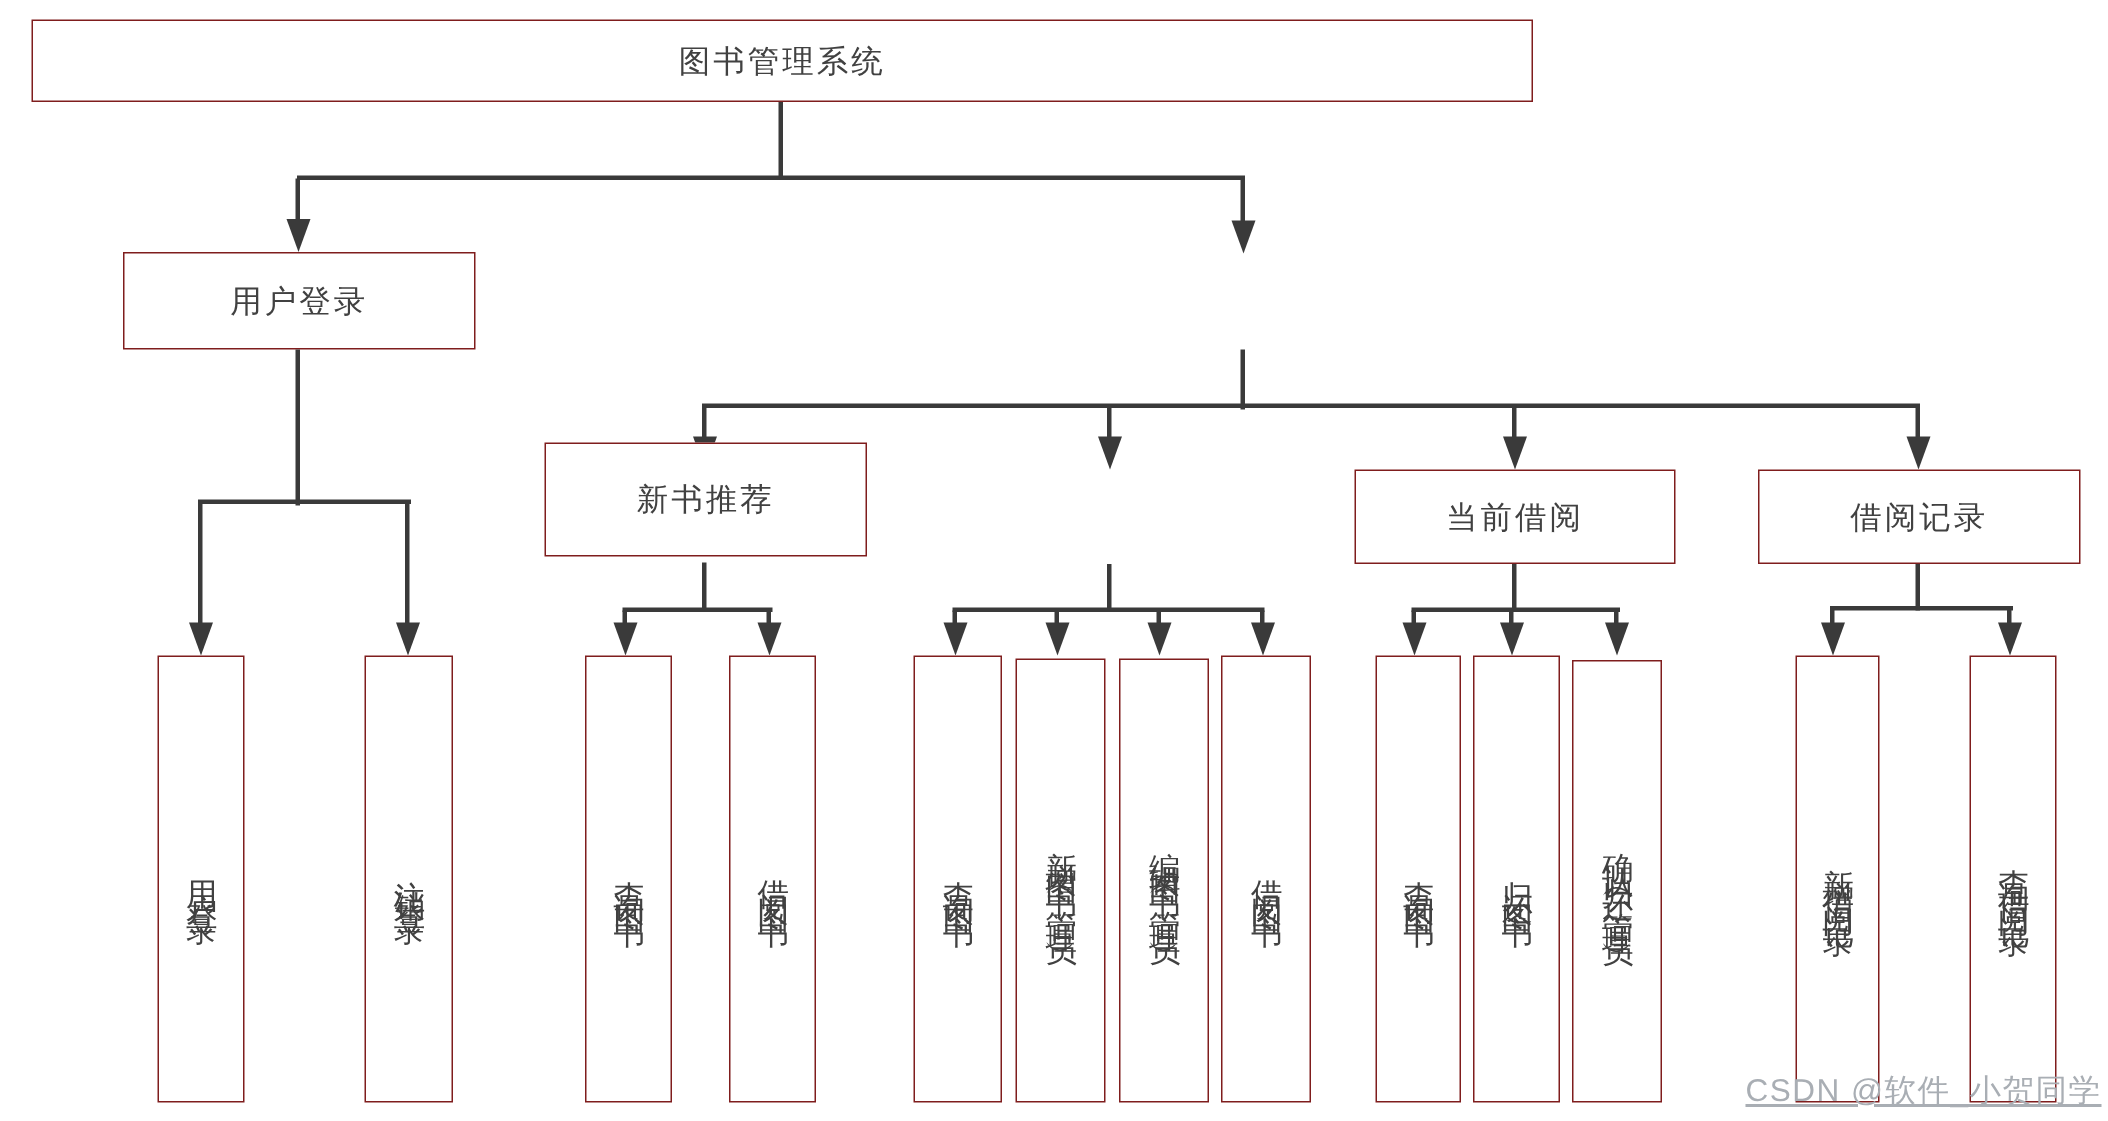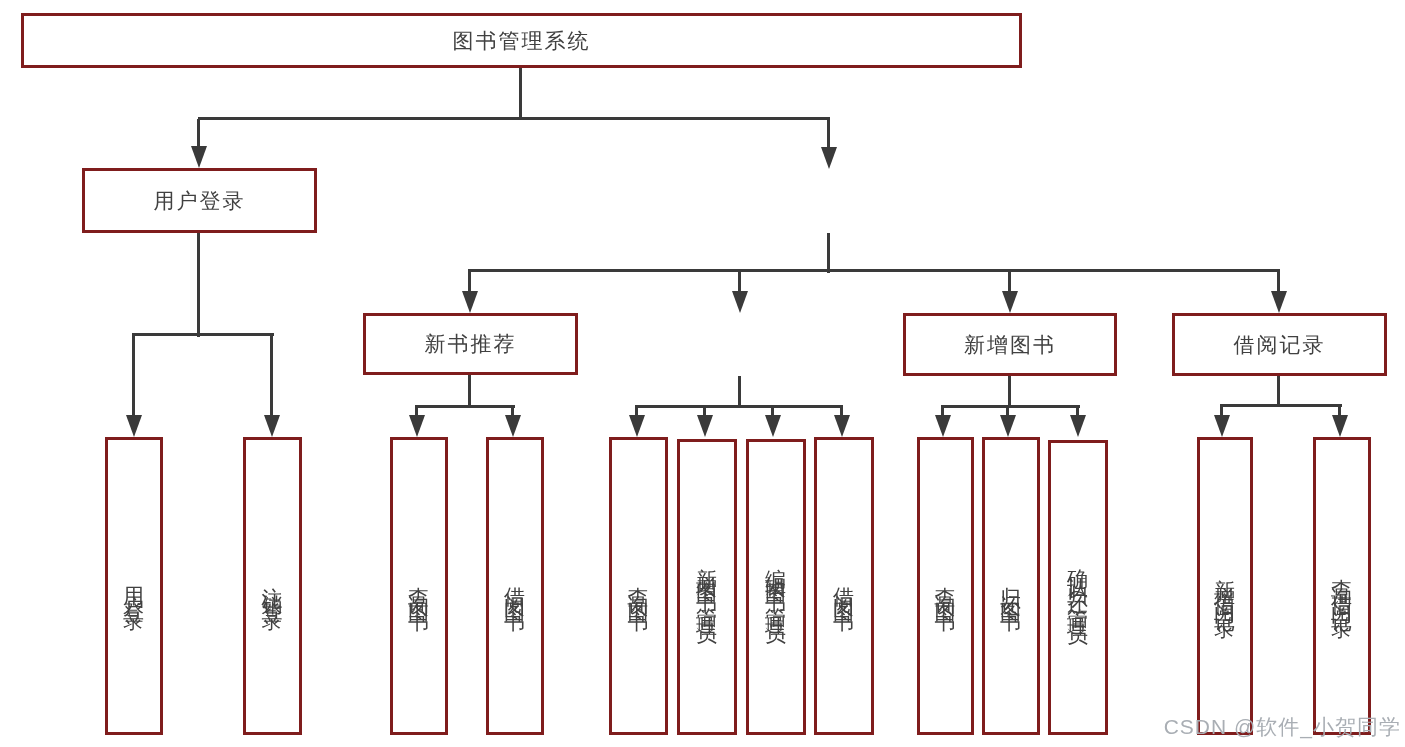--- a/index.html
+++ b/index.html
@@ -1,39 +1,39 @@
 <!DOCTYPE html>
 <html><head>
 <meta charset="utf-8">
 <style>
   html,body{margin:0;padding:0;background:#ffffff;}
   .canvas{
     position:relative;width:1405px;height:747px;background:#ffffff;
     font-family:"Liberation Sans","DejaVu Sans",sans-serif;overflow:hidden;
   }
   .box{
-    position:absolute;box-sizing:border-box;border:3px solid #7f1d1d;background:#ffffff;
+    position:absolute;box-sizing:border-box;border:1px solid #7f1d1d;background:#ffffff;
     display:flex;align-items:center;justify-content:center;color:#414141;
   }
   .box.h span{font-size:21px;letter-spacing:2px;white-space:nowrap;}
   .box.v span{
     writing-mode:vertical-lr;text-orientation:mixed;
     font-size:21px;letter-spacing:8px;line-height:1.1;
   }
   .hline,.vline{position:absolute;background:#3a3a3a;}
   .hline{height:3px;}
   .vline{width:3px;}
   .arrow{
     position:absolute;width:0;height:0;
     border-left:8px solid transparent;border-right:8px solid transparent;
     border-top:22px solid #3a3a3a;
   }
   .watermark{
     position:absolute;right:4px;bottom:6px;font-size:21px;color:#a9aeb4;
-    letter-spacing:1px;white-space:nowrap;z-index:5;
+    letter-spacing:1px;white-space:nowrap;z-index:5;text-decoration:underline;
   }
 </style>
 </head>
 <body>
 
 <div class="canvas">
 
   <div class="box h" style="left:21px;top:13px;width:1001px;height:55px">
     <span>图书管理系统</span>
   </div>
@@ -60,25 +60,25 @@
   <div class="hline" style="left:468px;top:269px;width:812px"></div>
   <div class="vline" style="left:468px;top:271px;height:22px"></div>
   <div class="arrow" style="left:462px;top:291px"></div>
   <div class="vline" style="left:738px;top:271px;height:22px"></div>
   <div class="arrow" style="left:732px;top:291px"></div>
   <div class="vline" style="left:1008px;top:271px;height:22px"></div>
   <div class="arrow" style="left:1002px;top:291px"></div>
   <div class="vline" style="left:1277px;top:271px;height:22px"></div>
   <div class="arrow" style="left:1271px;top:291px"></div>
 
-  <div class="box h" style="left:363px;top:313px;width:215px;height:62px">
+  <div class="box h" style="left:363px;top:295px;width:215px;height:76px">
     <span>新书推荐</span>
   </div>
   <div class="box h" style="left:903px;top:313px;width:214px;height:63px">
-    <span>新增图书</span>
+    <span>当前借阅</span>
   </div>
   <div class="box h" style="left:1172px;top:313px;width:215px;height:63px">
     <span>借阅记录</span>
   </div>
 
   <div class="vline" style="left:468px;top:375px;height:33px"></div>
   <div class="hline" style="left:415px;top:405px;width:100px"></div>
   <div class="vline" style="left:415px;top:407px;height:10px"></div>
   <div class="arrow" style="left:409px;top:415px"></div>
   <div class="vline" style="left:511px;top:407px;height:10px"></div>

